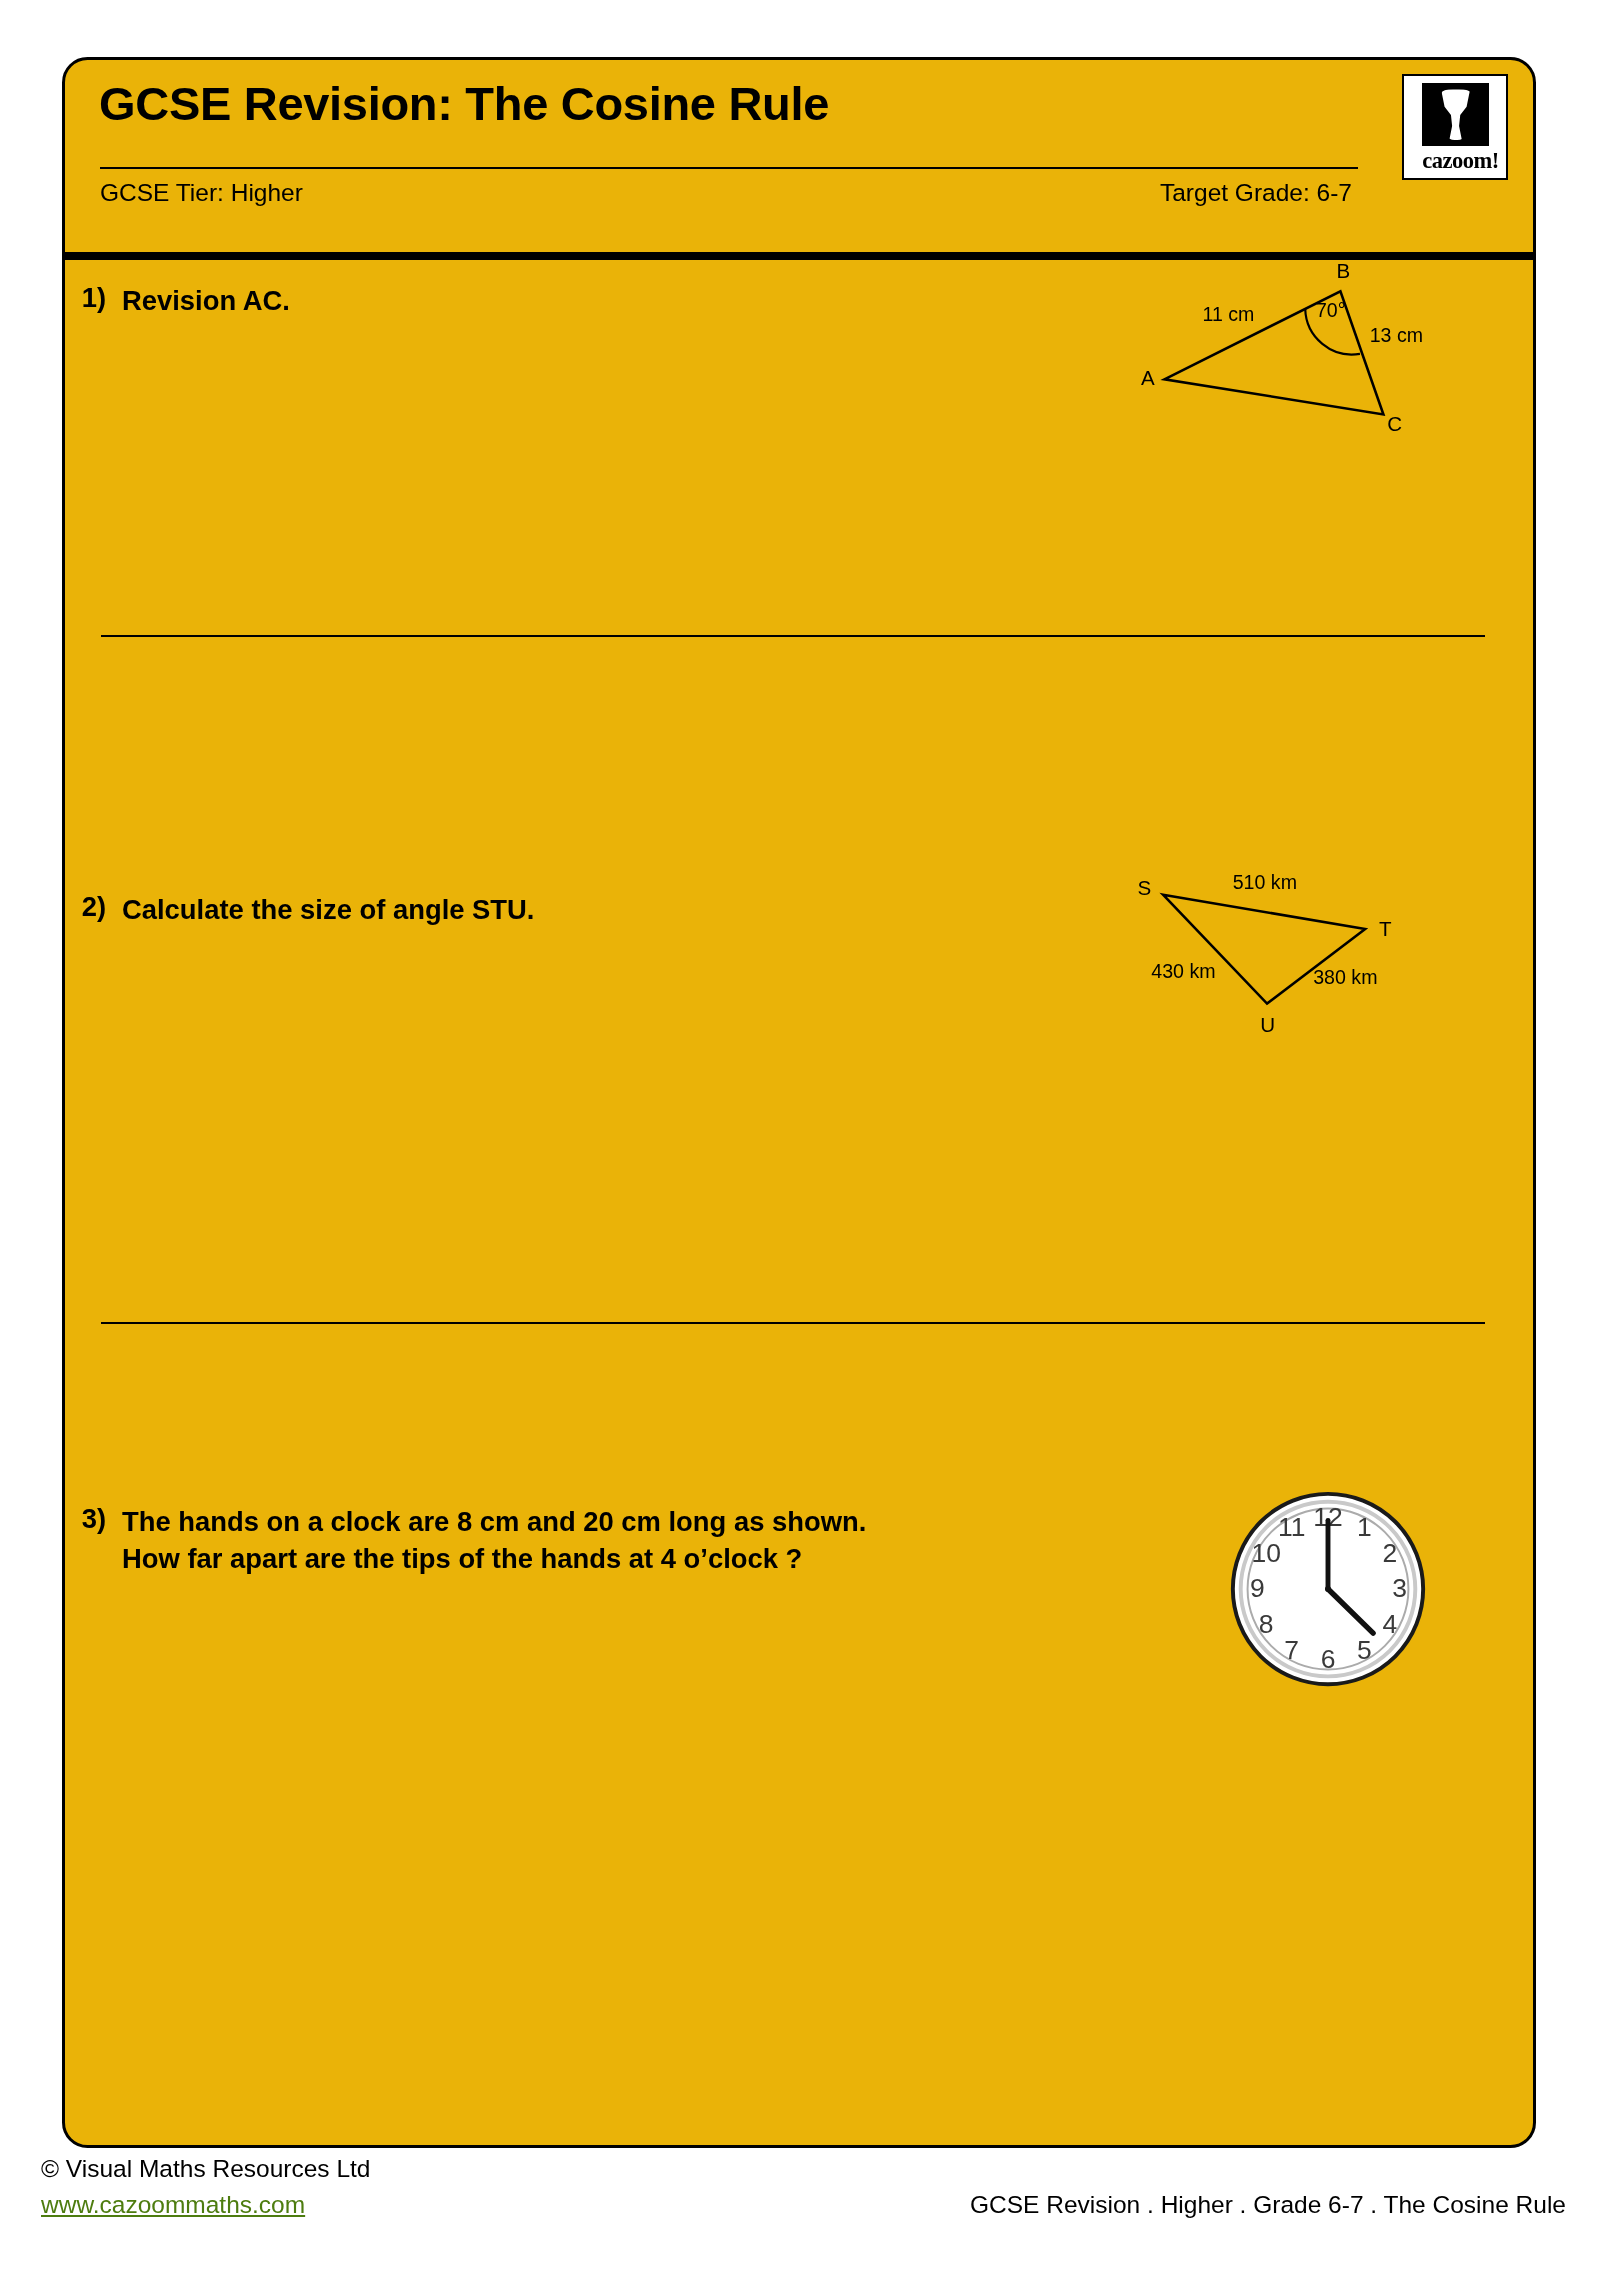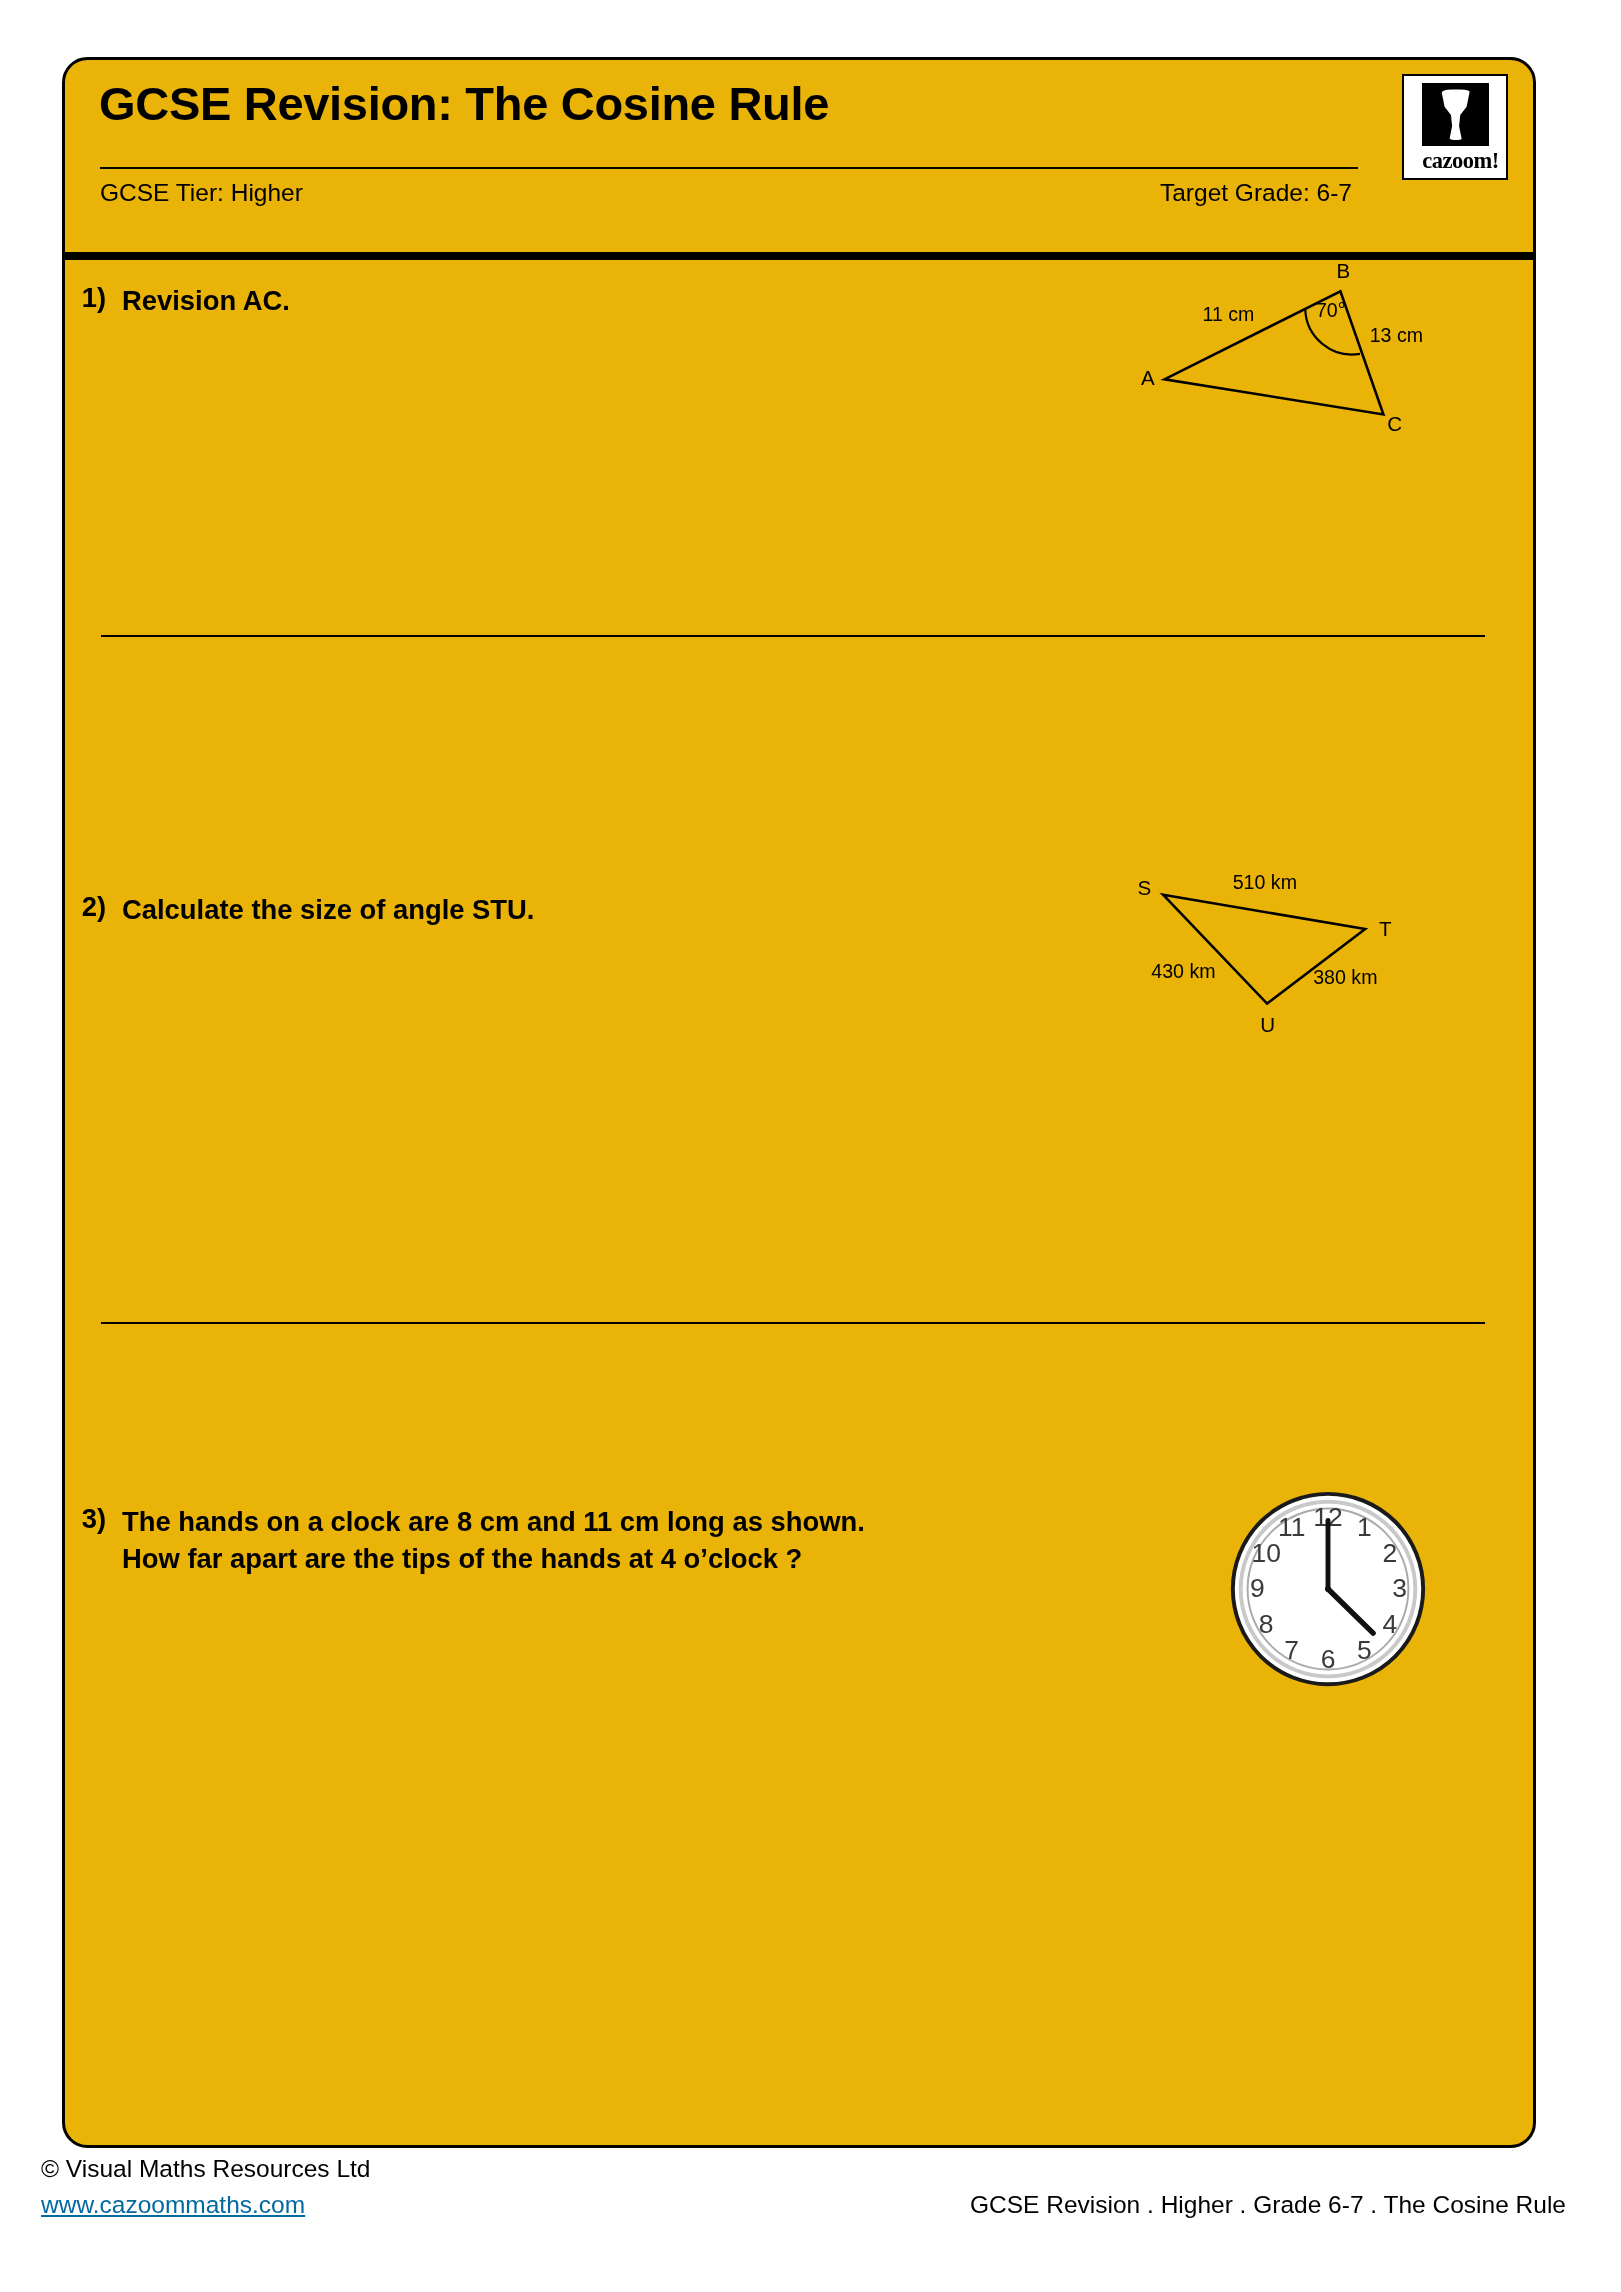--- a/index.html
+++ b/index.html
@@ -185,21 +185,21 @@
     top: 0;
     font-size: 24.5px;
     white-space: nowrap;
     text-align: center;
   }
   #site-link {
     position: absolute;
     left: 41px;
     top: 36px;
     font-size: 24.5px;
-    color: #0369a1;
+    color: #4d7c0f;
     text-decoration: underline;
     white-space: nowrap;
   }
   #footer-meta {
     position: absolute;
     right: 55px;
     top: 36px;
     font-size: 24.5px;
     white-space: nowrap;
   }
@@ -257,21 +257,21 @@
         <text class="fig-dim" x="40" y="107">430 km</text>
         <text class="fig-dim" x="205" y="113">380 km</text>
       </svg>
     </div>
 
     <div class="divider" style="top:431px;"></div>
   </div>
 
   <div class="qblock" style="top:1443px;">
     <div class="qnum">3)</div>
-    <div class="qtext">The hands on a clock are 8 cm and 11 cm long as shown.
+    <div class="qtext">The hands on a clock are 8 cm and 20 cm long as shown.
 How far apart are the tips of the hands at 4 o’clock ?</div>
 
     <div class="figure" style="left:1160px; top:-14.7px;">
       <svg width="206" height="206" viewBox="0 0 210 210">
         <circle cx="105" cy="103" r="97" fill="#ffffff" stroke="#1a1a1a" stroke-width="4"></circle>
         <circle cx="105" cy="103" r="89" fill="#ffffff" stroke="#c9c9c9" stroke-width="4"></circle>
         <circle cx="105" cy="103" r="82" fill="#ffffff" stroke="#ababab" stroke-width="2"></circle>
 
         <text class="clock-num" x="105" y="32">12</text>
         <text class="clock-num" x="142" y="42">1</text>

